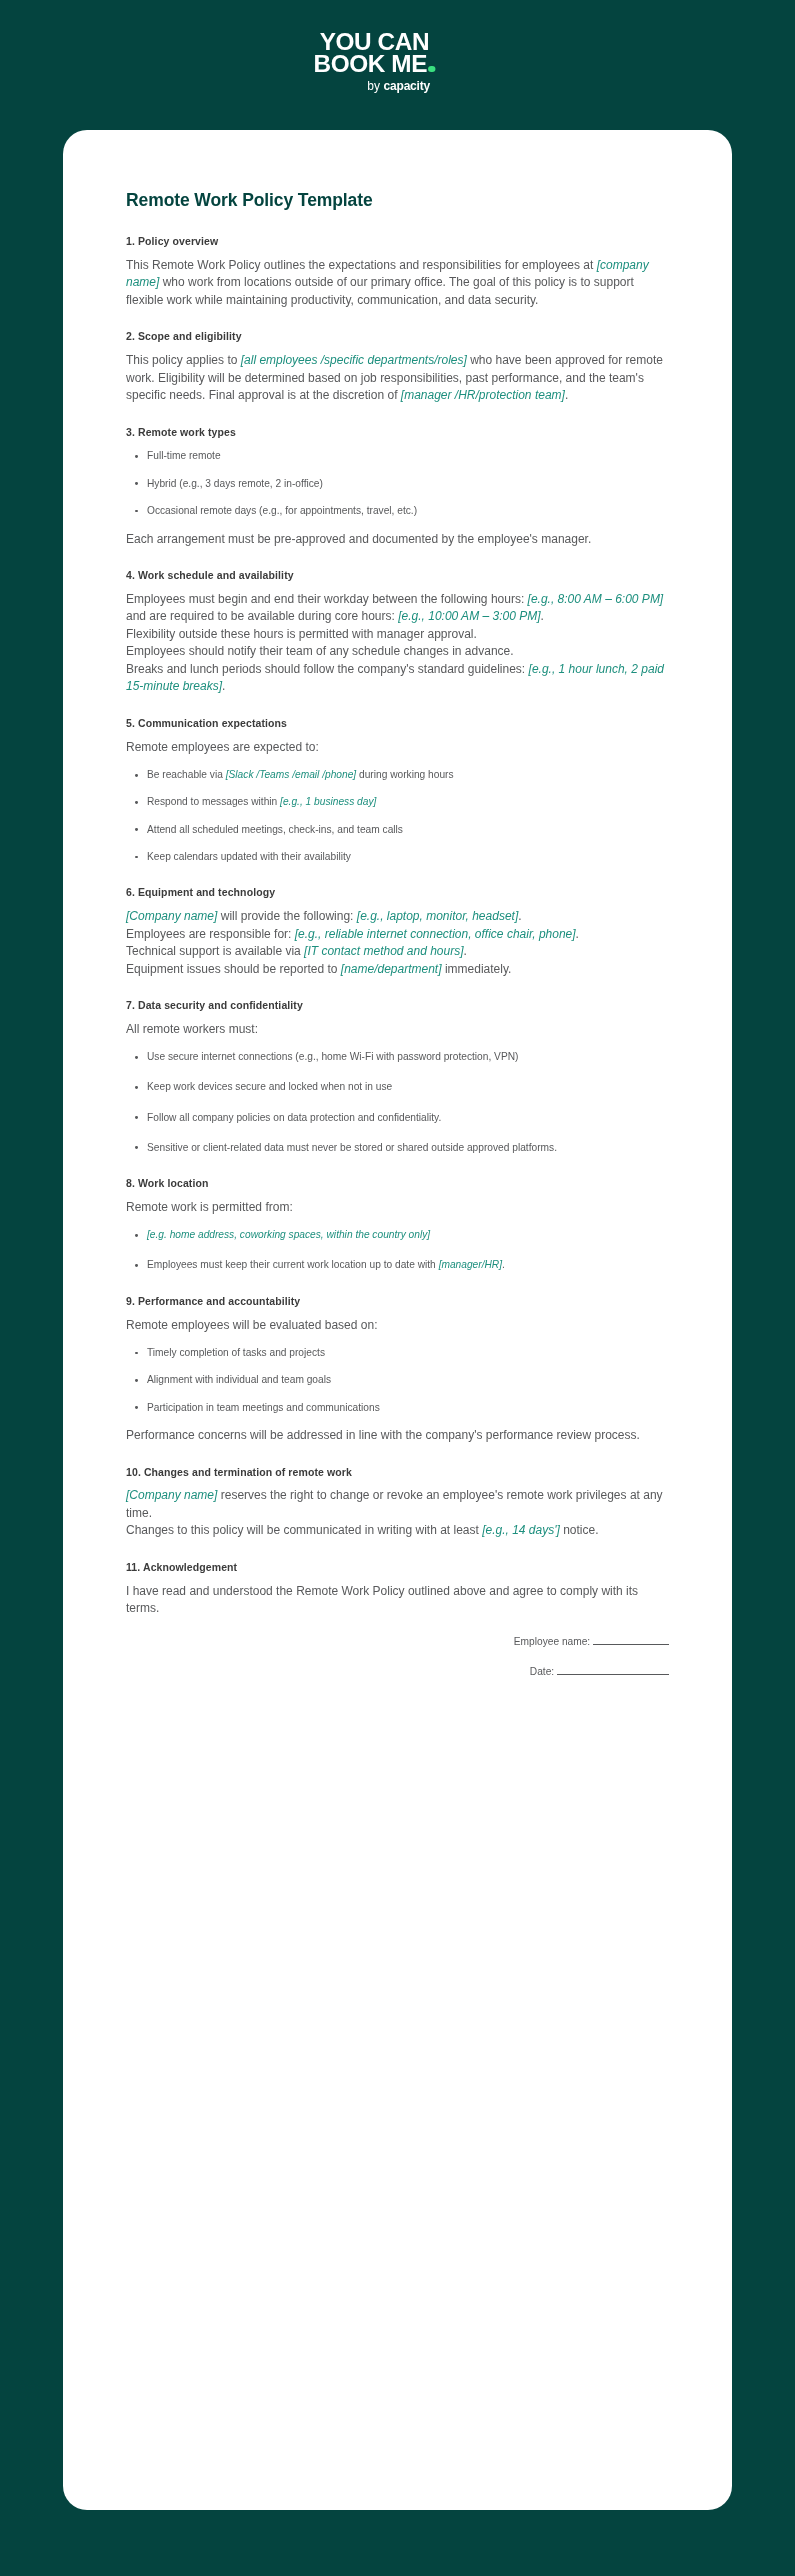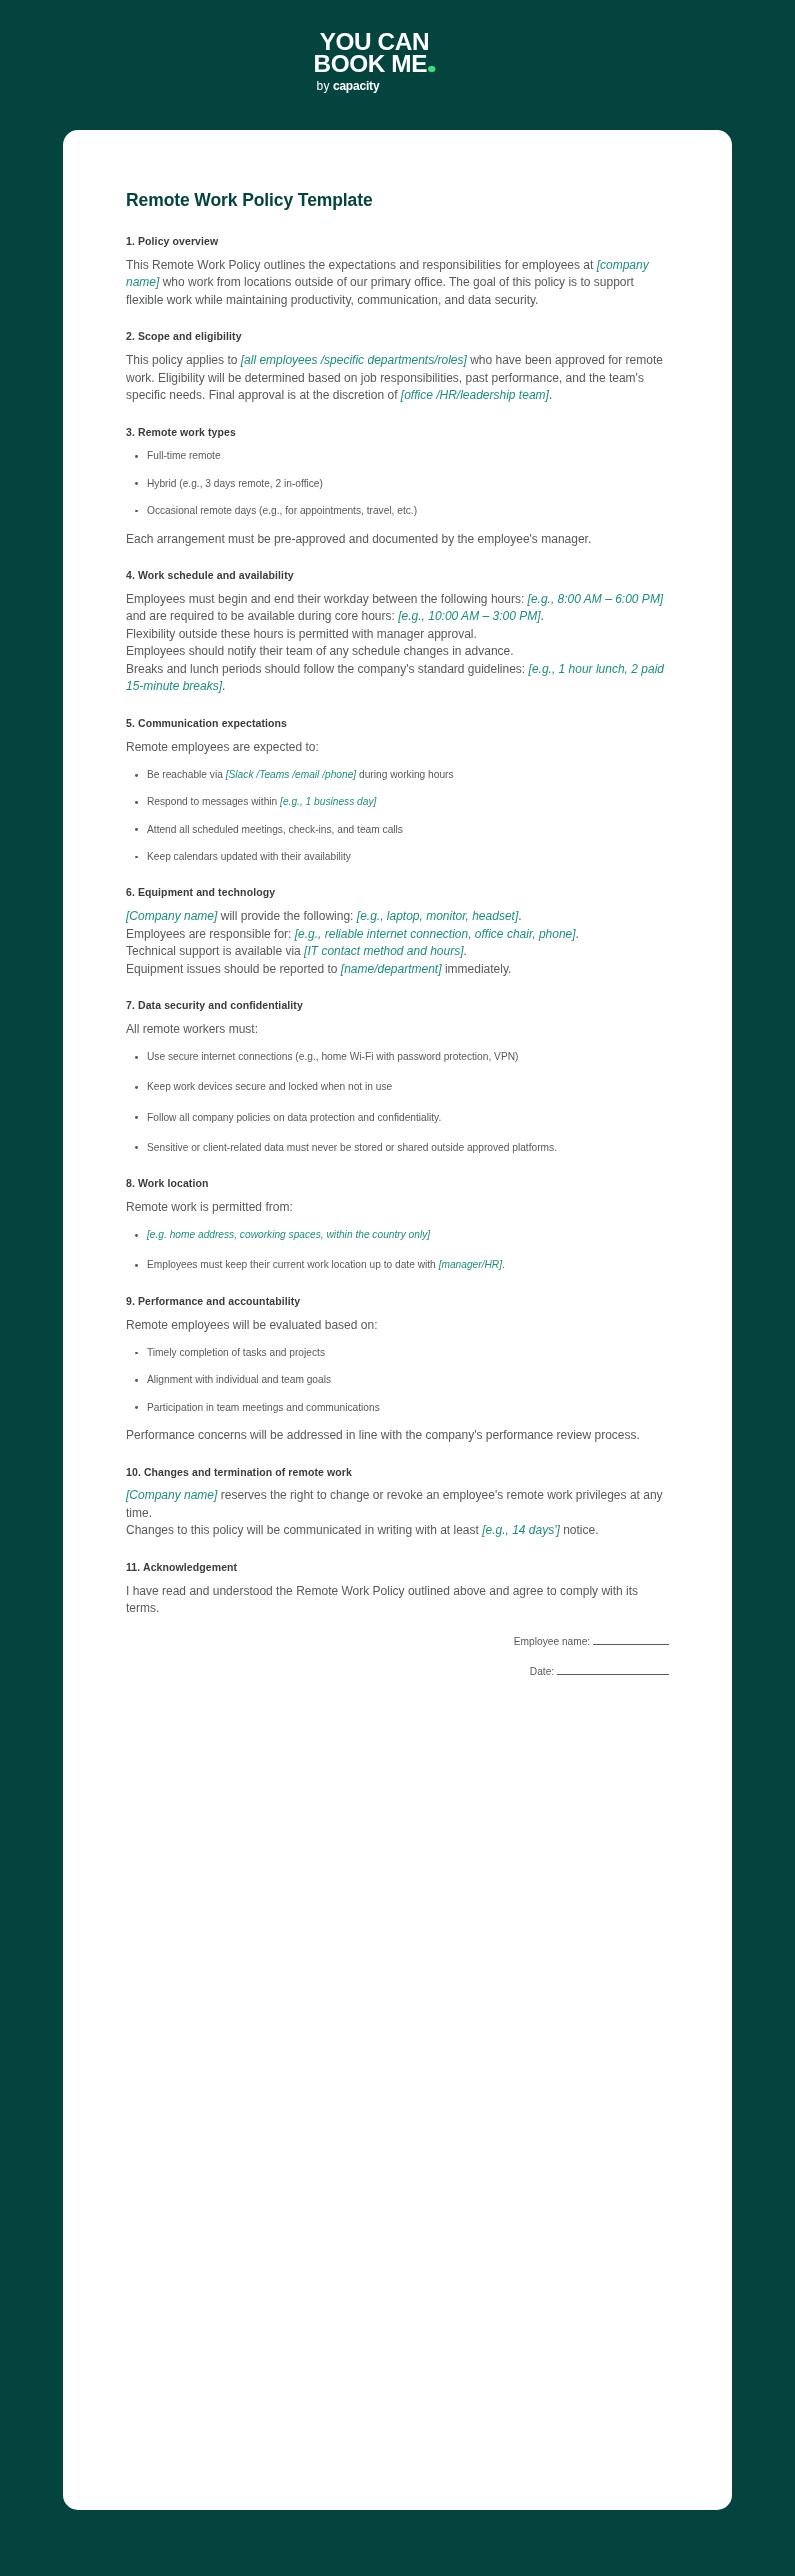--- a/index.html
+++ b/index.html
@@ -58,38 +58,38 @@
     margin-left: 1.4px;
     vertical-align: baseline;
   }
 
   .logo-sub {
     margin-top: 5px;
     color: #ffffff;
     font-size: 12px;
     font-weight: normal;
     letter-spacing: 0.1px;
-    text-align: left;
+    text-align: right;
     padding-right: 1.4px;
   }
 
   .logo-sub .cap {
     font-weight: bold;
     letter-spacing: -0.2px;
   }
 
   
   .card {
     position: absolute;
     left: 63px;
     top: 130px;
     width: 669px;
     min-height: 2380px;
     background: #ffffff;
-    border-radius: 15px;
+    border-radius: 24px;
     padding: 60px 63px 112px 63px;
   }
 
   
   .doc-title {
     color: #04443f;
     font-size: 17.5px;
     font-weight: bold;
     letter-spacing: -0.1px;
     margin-bottom: 24px;
@@ -183,21 +183,21 @@
 </div>
 
 <div class="card">
 
   <h1 class="doc-title">Remote Work Policy Template</h1>
 
   <h2 class="section-heading">1. Policy overview</h2>
   <p class="para"><span>This Remote Work Policy outlines the expectations and responsibilities for employees at </span><span class="ph">[company name]</span><span> who work from locations outside of our primary office. The goal of this policy is to support flexible work while maintaining productivity, communication, and data security.</span></p>
 
   <h2 class="section-heading">2. Scope and eligibility</h2>
-  <p class="para"><span>This policy applies to </span><span class="ph">[all employees /specific departments/roles]</span><span> who have been approved for remote work. Eligibility will be determined based on job responsibilities, past performance, and the team's specific needs. Final approval is at the discretion of </span><span class="ph">[office /HR/leadership team]</span><span>.</span></p>
+  <p class="para"><span>This policy applies to </span><span class="ph">[all employees /specific departments/roles]</span><span> who have been approved for remote work. Eligibility will be determined based on job responsibilities, past performance, and the team's specific needs. Final approval is at the discretion of </span><span class="ph">[manager /HR/protection team]</span><span>.</span></p>
 
   <h2 class="section-heading">3. Remote work types</h2>
   <ul class="bullets">
     <li>Full-time remote</li>
     <li>Hybrid (e.g., 3 days remote, 2 in-office)</li>
     <li>Occasional remote days (e.g., for appointments, travel, etc.)</li>
   </ul>
   <p class="para">Each arrangement must be pre-approved and documented by the employee's manager.</p>
 
   <h2 class="section-heading">4. Work schedule and availability</h2>

